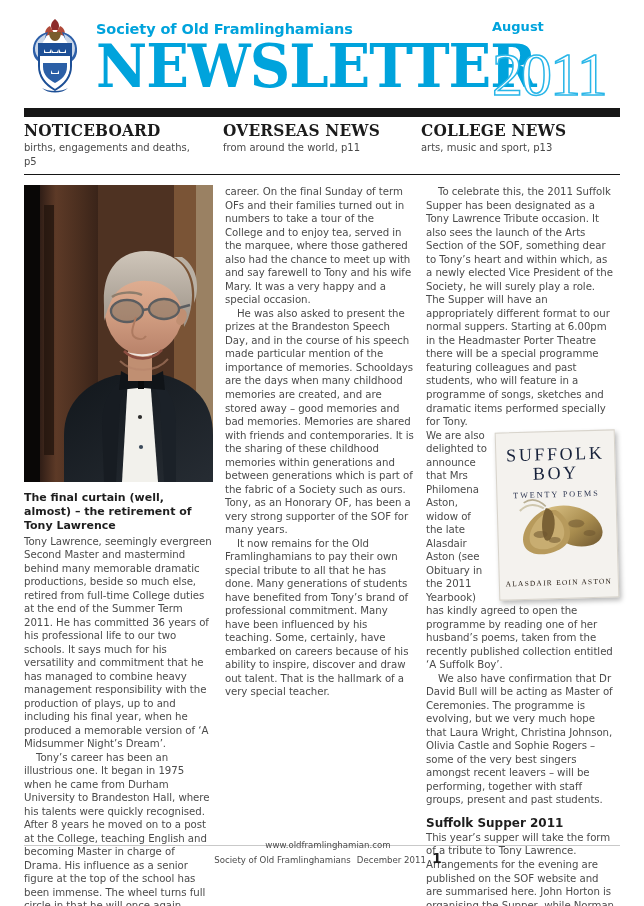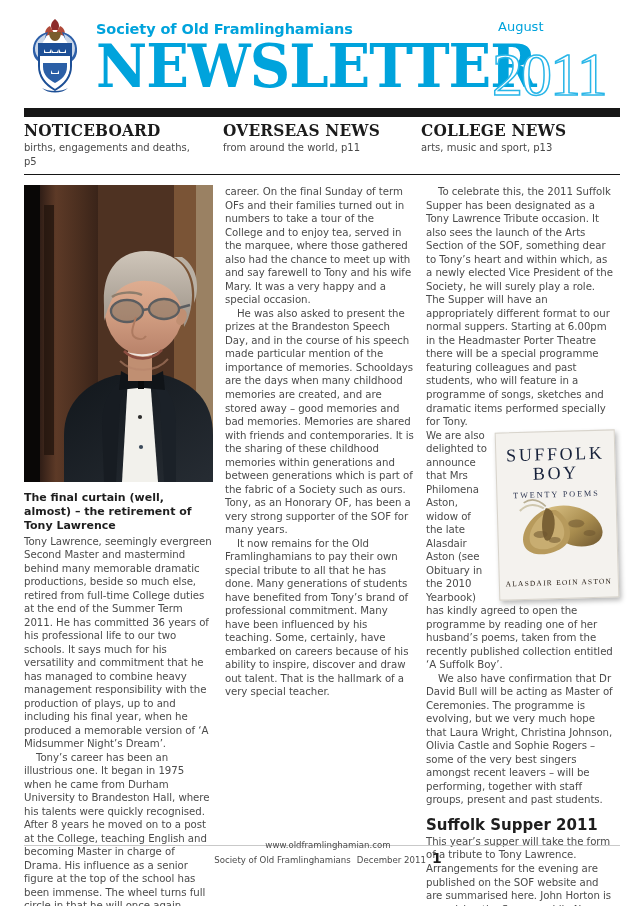--- a/index.html
+++ b/index.html
@@ -63,24 +63,23 @@
   }
   .issue-block {
     position: absolute;
     right: 22px;
     top: 20px;
     text-align: left;
     width: 130px;
   }
   .issue-month {
     font-size: 13px;
-    font-weight: normal;
+    font-weight: bold;
     color: #00A3DC;
     line-height: 1;
-    margin-left: 6px;
     font-family: "DejaVu Sans", sans-serif;
   }
   .issue-year {
     font-family: Liberation Serif, serif;
     font-size: 62px;
     line-height: 0.95;
     font-weight: 300;
     color: #ffffff;
     -webkit-text-stroke: 1.5px #29B6E8;
     letter-spacing: -2px;
@@ -214,21 +213,21 @@
     left: 0; right: 0;
     text-align: center;
     font-family: "Liberation Serif", serif;
     font-size: 7.4px;
     letter-spacing: 1.25px;
     color: #2a2118;
   }
   .moth { position: absolute; left: 6px; top: 58px; }
 
   .sub-head {
-    font-size: 15px;
+    font-size: 12px;
     font-weight: bold;
     color: #1e1e1e;
     margin: 9px 4px 1px 0;
     font-family: "DejaVu Sans", sans-serif;
   }
 
   
   .footer {
     position: absolute;
     left: 12px;
@@ -474,21 +473,21 @@
                 <ellipse cx="85" cy="44" rx="6" ry="3"></ellipse>
                 <ellipse cx="36" cy="44" rx="7" ry="3.5"></ellipse>
                 <ellipse cx="50" cy="50" rx="6" ry="3"></ellipse>
               </g>
             </svg>
           </div>
           <div class="book-author">ALASDAIR EOIN ASTON</div>
         </div>
       </div>
 
-      <p class="body">We are also delighted to announce that Mrs Philomena Aston, widow of the late Alasdair Aston (see Obituary in the 2010 Yearbook) has kindly agreed to open the programme by reading one of her husband’s poems, taken from the recently published collection entitled ‘A Suffolk Boy’.</p>
+      <p class="body">We are also delighted to announce that Mrs Philomena Aston, widow of the late Alasdair Aston (see Obituary in the 2011 Yearbook) has kindly agreed to open the programme by reading one of her husband’s poems, taken from the recently published collection entitled ‘A Suffolk Boy’.</p>
       <p class="body">We also have confirmation that Dr David Bull will be acting as Master of Ceremonies. The programme is evolving, but we very much hope that Laura Wright, Christina Johnson, Olivia Castle and Sophie Rogers – some of the very best singers amongst recent leavers – will be performing, together with staff groups, present and past students.</p>
 
       <div class="sub-head">Suffolk Supper 2011</div>
       <p class="body noindent">This year’s supper will take the form of a tribute to Tony Lawrence. Arrangements for the evening are published on the SOF website and are summarised here. John Horton is organising the Supper, while Norman Porter is putting together the tribute programme in the theatre. John’s contact details are:</p>
 
     </div>
   </div>
 
   <div class="footer-rule"></div>
   <div class="footer">

